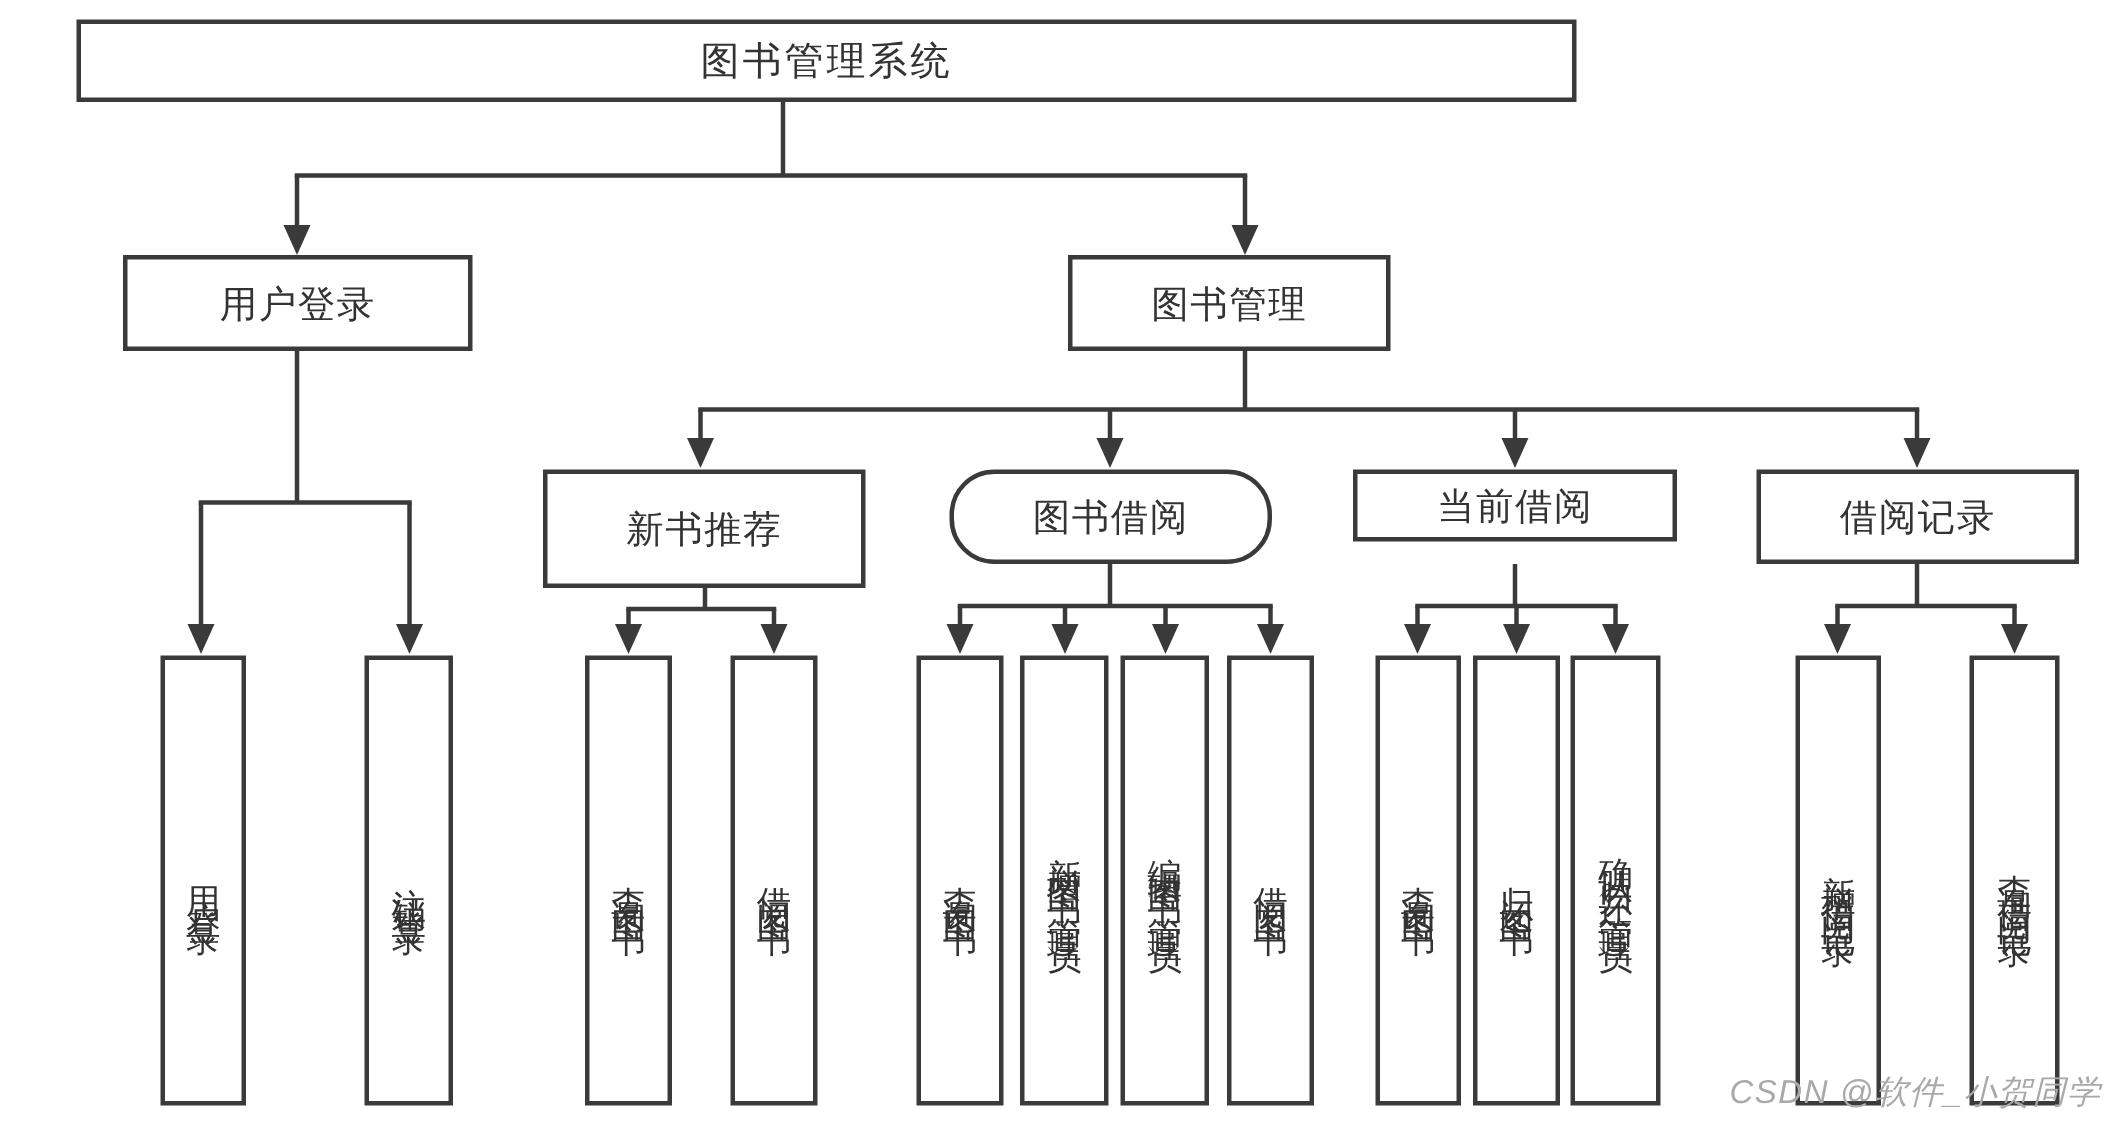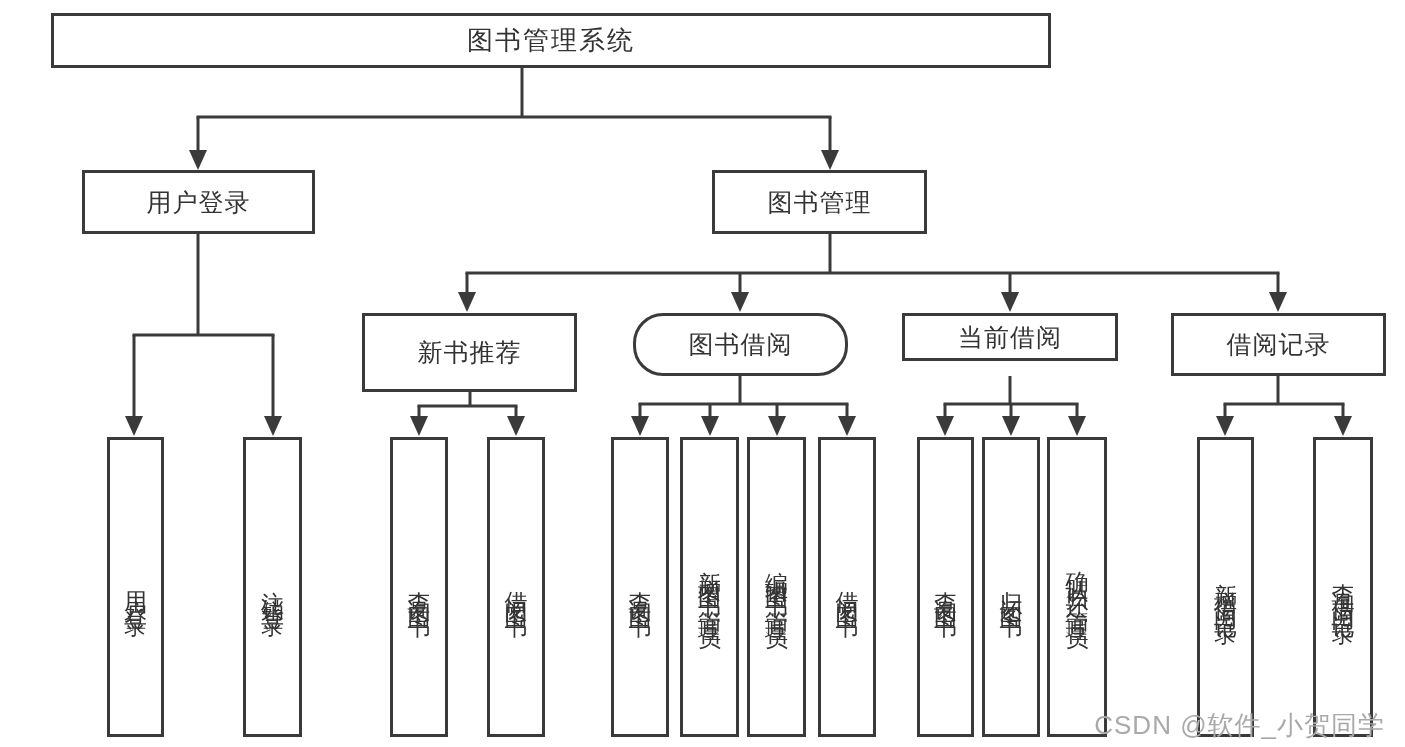--- a/index.html
+++ b/index.html
@@ -27,27 +27,28 @@
   .root-node { font-size: 26px; letter-spacing: 2px; }
   .v-node {
     writing-mode: vertical-rl;
     font-size: 23px;
     letter-spacing: 8px;
     line-height: 1;
     padding-top: 4px;
   }
   .watermark {
     position: absolute;
-    right: 20px;
+    right: 4px;
     bottom: 4px;
-    font-size: 26px;
+    font-size: 22px;
     color: #a9a9a9;
     letter-spacing: 1px;
     z-index: 5;
     white-space: nowrap;
+    font-style: italic;
   }
 </style>
 </head>
 <body>
 
 <div id="stage">
 
   <svg id="wires" width="1405" height="747">
     <g stroke="#3a3a3a" stroke-width="3" fill="#3a3a3a">
 

